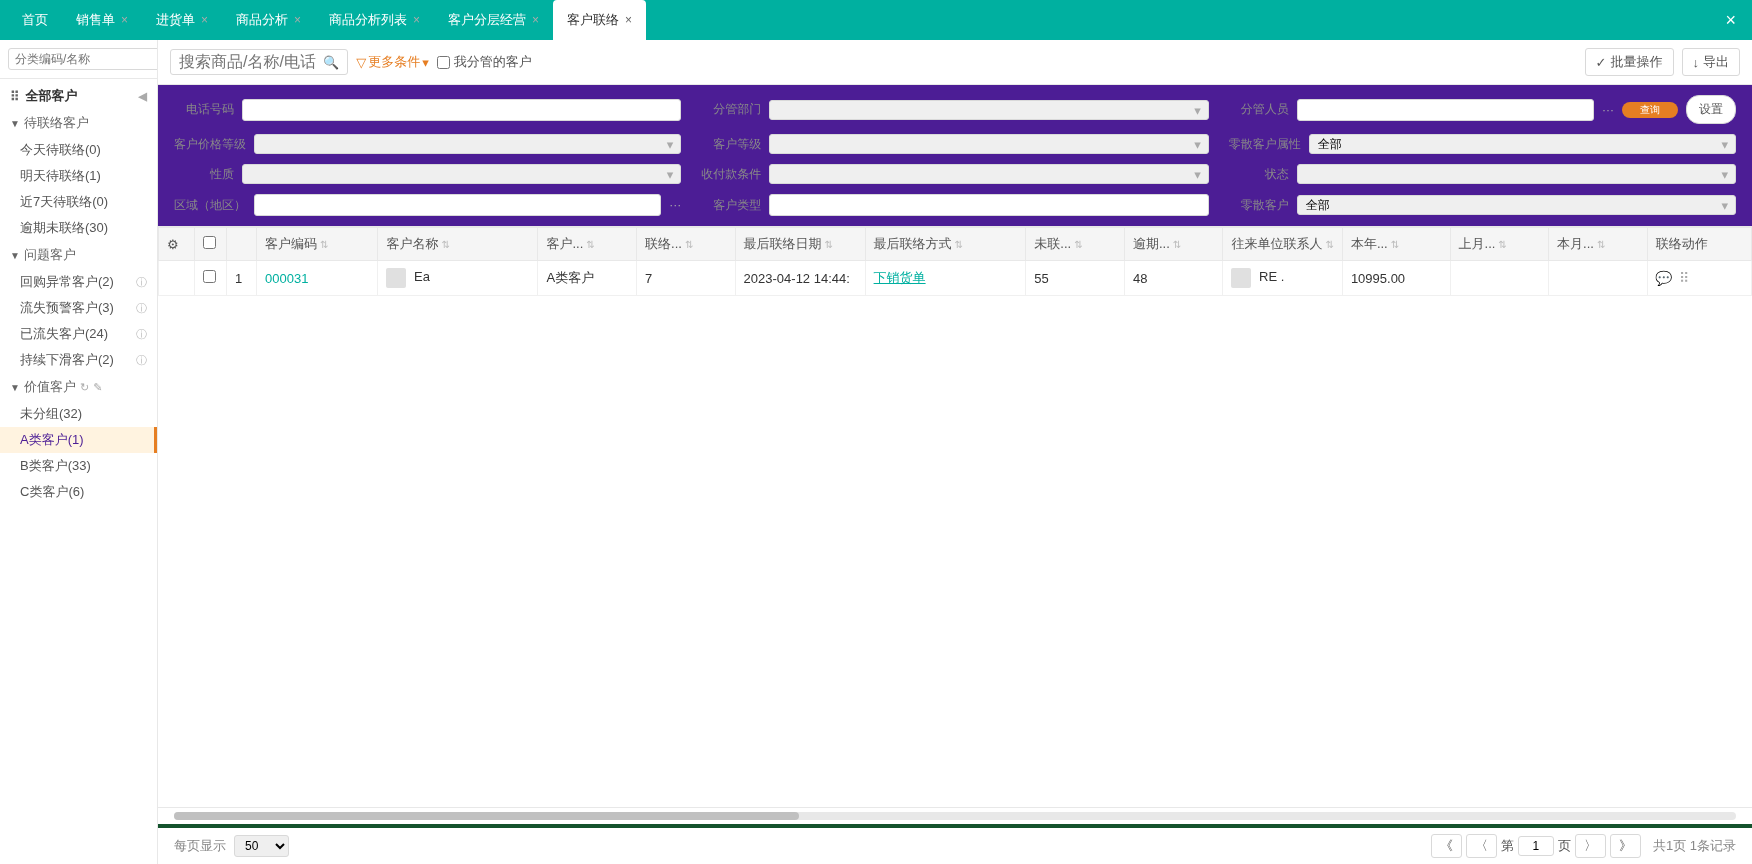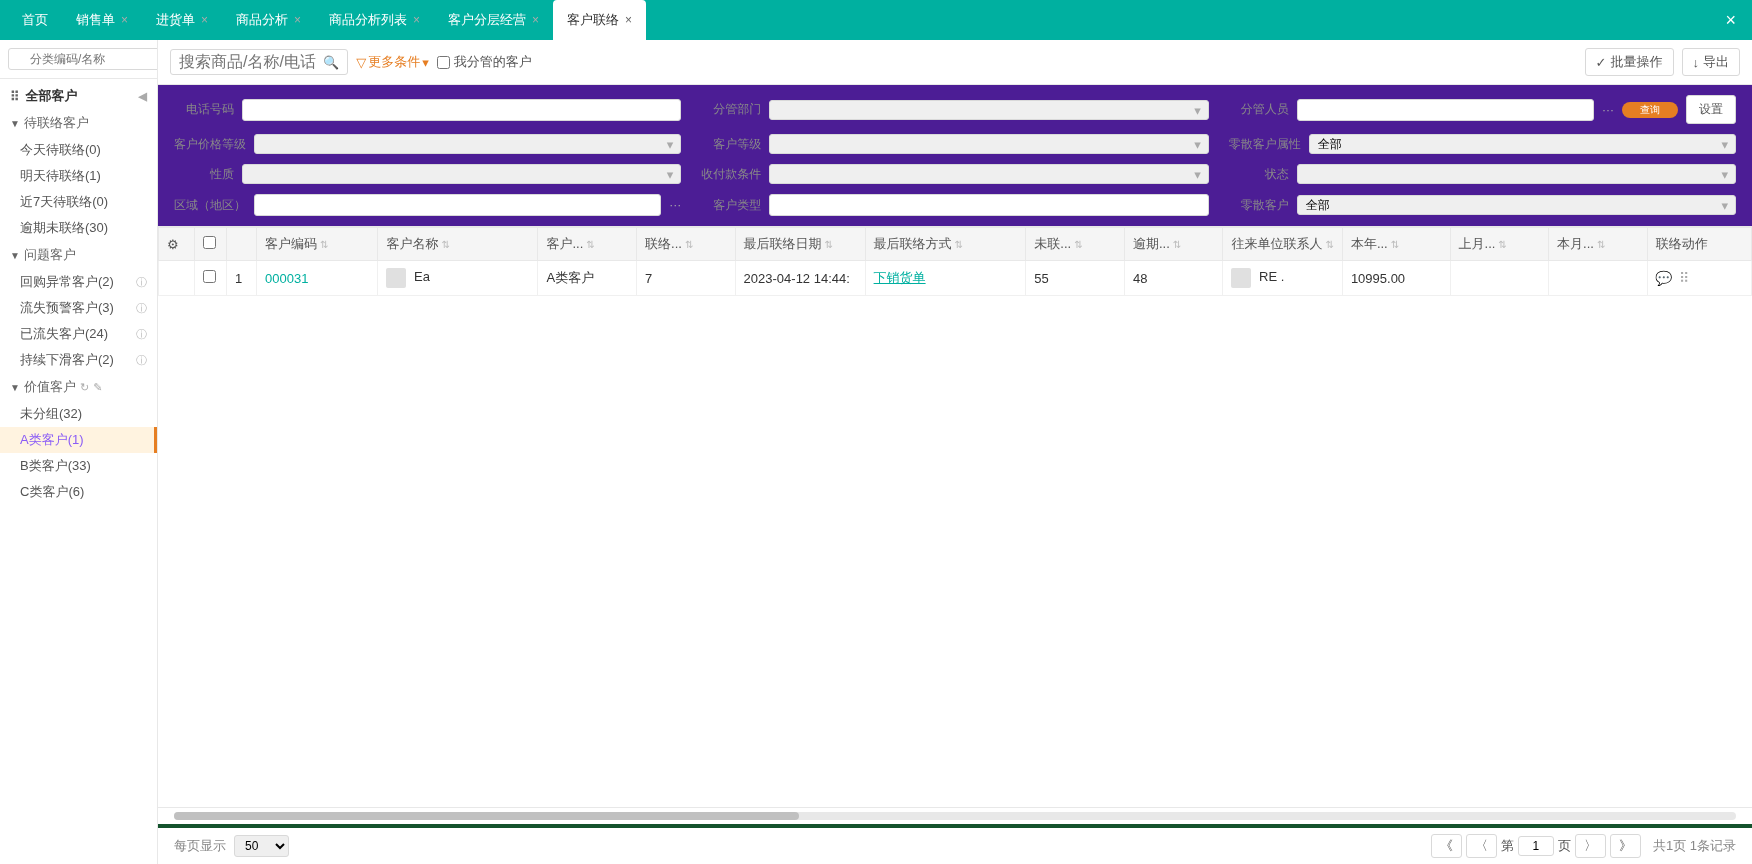--- a/index.html
+++ b/index.html
@@ -13,32 +13,32 @@
     .nav-tab .close-icon { margin-left: 6px; font-size: 12px; color: #aaa; cursor: pointer; }
     .nav-tab.active .close-icon { color: #666; }
     .top-nav-close { margin-left: auto; color: #fff; font-size: 18px; cursor: pointer; padding: 0 8px; }
 
     
     .main-layout { display: flex; height: calc(864px - 40px); }
 
     
     .sidebar { width: 158px; background: #fff; border-right: 1px solid #e8e8e8; display: flex; flex-direction: column; overflow-y: auto; flex-shrink: 0; }
     .sidebar-search { display: flex; align-items: center; padding: 8px 8px; border-bottom: 1px solid #e8e8e8; }
-    .sidebar-search input { flex: 1; border: 1px solid #d9d9d9; border-radius: 3px; padding: 3px 21px; font-size: 12px; outline: none; }
+    .sidebar-search input { flex: 1; border: 1px solid #d9d9d9; border-radius: 3px; padding: 3px 6px; font-size: 12px; outline: none; }
 
     .sidebar-section { padding: 0; }
     .sidebar-header { display: flex; align-items: center; padding: 8px 10px 4px; font-weight: bold; color: #333; font-size: 13px; }
     .sidebar-header .grid-icon { margin-right: 6px; color: #666; }
     .sidebar-header .collapse-icon { margin-left: auto; color: #aaa; cursor: pointer; font-size: 11px; }
 
     .sidebar-group-title { display: flex; align-items: center; padding: 5px 10px; color: #666; font-size: 12px; cursor: pointer; }
     .sidebar-group-title .arrow { margin-right: 4px; font-size: 10px; }
 
     .sidebar-item { padding: 4px 10px 4px 20px; color: #555; font-size: 12px; cursor: pointer; display: flex; align-items: center; }
-    .sidebar-item.active { background: #fff3e0; color: #8b5cf6; border-right: 3px solid #e67e22; }
+    .sidebar-item.active { background: #fff3e0; color: #4c1d95; border-right: 3px solid #e67e22; }
     .sidebar-item .help-icon { margin-left: auto; color: #bbb; font-size: 11px; }
 
     
     .content { flex: 1; display: flex; flex-direction: column; overflow: hidden; background: #f5f5f5; }
 
     
     .filter-bar { background: #fff; padding: 8px 12px; display: flex; align-items: center; gap: 8px; border-bottom: 1px solid #e8e8e8; }
     .filter-search { display: flex; align-items: center; border: 1px solid #d9d9d9; border-radius: 3px; padding: 3px 8px; gap: 4px; }
     .filter-search input { border: none; outline: none; font-size: 12px; width: 140px; }
     .filter-more { display: flex; align-items: center; color: #e67e22; cursor: pointer; font-size: 12px; gap: 2px; }
@@ -50,21 +50,21 @@
     
     .advanced-filter { background: #4c1d95; padding: 10px 16px; border-bottom: 1px solid #e8e8e8; display: grid; grid-template-columns: repeat(3, 1fr); gap: 10px 20px; }
     .filter-row { display: flex; align-items: center; gap: 8px; }
     .filter-label { color: #888; font-size: 12px; white-space: nowrap; min-width: 60px; text-align: right; }
     .filter-input { flex: 1; border: 1px solid #d9d9d9; border-radius: 3px; padding: 3px 8px; font-size: 12px; outline: none; }
     .filter-select-wrap { flex: 1; position: relative; }
     .filter-select-wrap select { width: 100%; border: 1px solid #d9d9d9; border-radius: 3px; padding: 2px 8px; font-size: 12px; outline: none; appearance: none; cursor: pointer; }
     .filter-select-wrap::after { content: "▾"; position: absolute; right: 8px; top: 50%; transform: translateY(-50%); pointer-events: none; color: #aaa; }
     .filter-dots { color: #aaa; cursor: pointer; font-size: 12px; }
     .btn-query { background: #e67e22; color: #fff; border: none; padding: 1px 18px; border-radius: 13px; cursor: pointer; font-size: 10px; }
-    .btn-settings { background: #fff; color: #555; border: 1px solid #d9d9d9; padding: 5px 12px; border-radius: 3px; cursor: pointer; font-size: 12px; }
+    .btn-settings { background: #fff; color: #555; border: 1px solid #d9d9d9; padding: 5px 12px; border-radius: 13px; cursor: pointer; font-size: 12px; }
 
     
     .table-area { flex: 1; overflow: auto; background: #fff; margin: 0; }
     table { width: 100%; border-collapse: collapse; font-size: 12px; }
     thead tr { background: #f5f5f5; }
     thead th { border: 1px solid #e8e8e8; padding: 7px 8px; color: #555; font-weight: normal; white-space: nowrap; text-align: left; position: sticky; top: 0; background: #f5f5f5; z-index: 1; }
     thead th .th-content { display: flex; align-items: center; gap: 3px; }
     thead th .sort-icon { color: #bbb; font-size: 10px; }
     tbody tr { border-bottom: 1px solid #f0f0f0; }
     tbody td { border: 1px solid #f0f0f0; padding: 7px 8px; color: #333; white-space: nowrap; }

